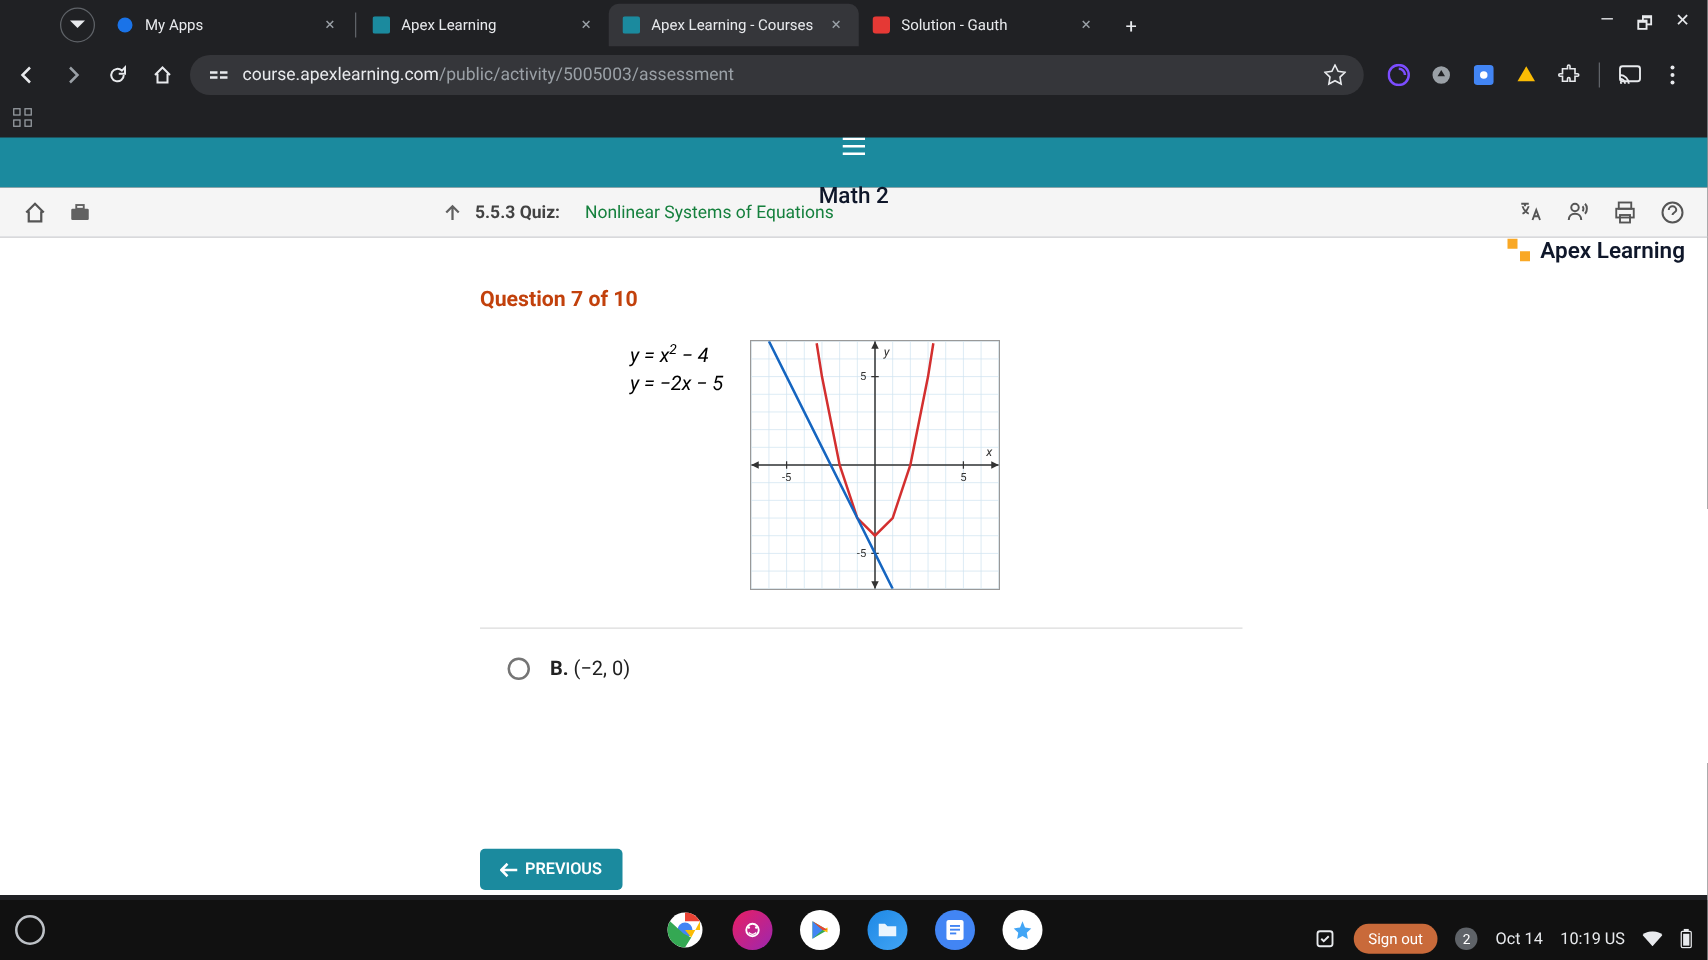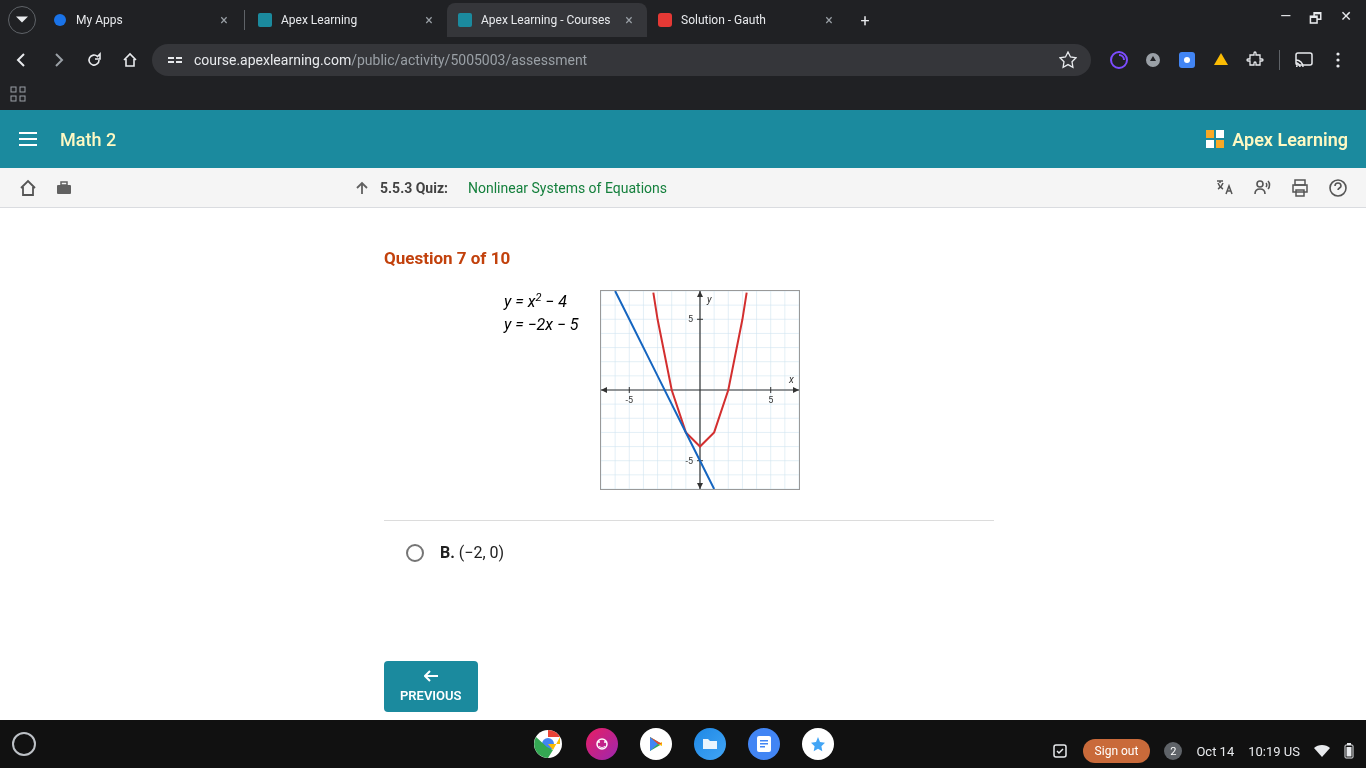--- a/index.html
+++ b/index.html
@@ -1,19 +1,19 @@
 <!DOCTYPE html>
 <html><head>
 <meta charset="utf-8">
 <style>
 * { margin: 0; padding: 0; box-sizing: border-box; font-family: -apple-system, BlinkMacSystemFont, "Segoe UI", Roboto, Arial, sans-serif; }
 body { width: 1366px; height: 768px; background: #202124; overflow: hidden; position: relative; }
 
 
-.tab-strip { height: 40px; background: #202124; display: flex; align-items: center; padding-left: 8px; }
+.tab-strip { height: 40px; background: #202124; display: flex; align-items: center; padding-left: 20px; margin-left: 28px; }
 .tab-dropdown { width: 28px; height: 28px; border: 1px solid #5f6368; border-radius: 14px; display: flex; align-items: center; justify-content: center; margin-right: 6px; }
 .tab-dropdown svg { width: 12px; height: 12px; fill: #e8eaed; }
 .tab { display: flex; align-items: center; gap: 8px; padding: 0 10px; height: 34px; color: #e8eaed; font-size: 12px; border-radius: 8px 8px 0 0; min-width: 200px; max-width: 240px; position: relative; }
 .tab.active { background: #35363a; }
 .tab .favicon { width: 16px; height: 16px; display: flex; align-items: center; justify-content: center; font-size: 11px; }
 .tab .title { flex: 1; white-space: nowrap; overflow: hidden; text-overflow: ellipsis; }
 .tab .close { width: 16px; height: 16px; display: flex; align-items: center; justify-content: center; color: #9aa0a6; font-size: 14px; }
 .tab-sep { width: 1px; height: 20px; background: #5f6368; margin: 0 2px; }
 .newtab { width: 28px; height: 28px; color: #e8eaed; display: flex; align-items: center; justify-content: center; font-size: 16px; margin-left: 4px; }
 .win-controls { margin-left: auto; display: flex; gap: 18px; padding-right: 14px; color: #e8eaed; }
@@ -27,21 +27,21 @@
 .omnibox .dim { color: #9aa0a6; }
 .ext-icons { display: flex; align-items: center; gap: 14px; padding: 0 10px; }
 .ext-icon { width: 20px; height: 20px; display: flex; align-items: center; justify-content: center; color: #e8eaed; }
 .ext-sep { width: 1px; height: 20px; background: #5f6368; }
 
 
 .bm-bar { height: 30px; background: #202124; padding-left: 10px; display: flex; align-items: center; }
 .bm-item { width: 18px; height: 18px; color: #9aa0a6; }
 
 
-.app-header { height: 58px; background: #1b8a9e; display: flex; align-items: center; padding: 0 18px; gap: 22px; color: #fef9c3; }
+.app-header { height: 40px; background: #1b8a9e; display: flex; align-items: center; padding: 0 18px; gap: 22px; color: #0f172a; flex-direction: column; }
 .menu-icon { width: 20px; height: 20px; display: flex; align-items: center; justify-content: center; }
 .course-title { font-size: 18px; font-weight: 500; }
 .brand { margin-left: auto; display: flex; align-items: center; gap: 6px; font-size: 18px; font-weight: 600; }
 .brand-icon { width: 22px; height: 22px; }
 
 
 .quiz-header { height: 40px; background: #f5f5f5; border-bottom: 1px solid #dadce0; display: flex; align-items: center; padding: 0 18px; color: #424242; }
 .qh-left { display: flex; align-items: center; gap: 16px; }
 .qh-icon { width: 20px; height: 20px; display: flex; align-items: center; justify-content: center; color: #616161; }
 .qh-center { margin-left: 280px; display: flex; align-items: center; gap: 10px; font-size: 14px; }
@@ -58,21 +58,21 @@
 .equations sup { font-size: 11px; }
 
 .graph { width: 200px; height: 200px; border: 1px solid #999; background: #fff; position: relative; }
 
 .hr { width: 610px; height: 1px; background: #dcdcdc; margin: 30px 0 22px; }
 
 .option { display: flex; align-items: center; gap: 16px; font-size: 16px; color: #212121; margin-bottom: 18px; padding-left: 22px; }
 .radio { width: 18px; height: 18px; border: 2px solid #757575; border-radius: 50%; }
 .opt-letter { font-weight: 700; }
 
-.prev-btn { position: absolute; left: 384px; bottom: 56px; background: #1b8a9e; color: #fff; border: none; border-radius: 4px; padding: 9px 16px; font-size: 13px; font-weight: 600; display: flex; align-items: center; gap: 6px; flex-direction: column; }
+.prev-btn { position: absolute; left: 384px; bottom: 56px; background: #1b8a9e; color: #fff; border: none; border-radius: 4px; padding: 9px 16px; font-size: 13px; font-weight: 600; display: flex; align-items: center; gap: 6px; }
 
 
 .shelf { position: absolute; bottom: 0; left: 0; width: 100%; height: 48px; background: #111; display: flex; align-items: center; padding: 0 12px; }
 .shelf-left { width: 24px; height: 24px; border: 2px solid #bdc1c6; border-radius: 50%; }
 .shelf-center { position: absolute; left: 50%; transform: translateX(-50%); display: flex; gap: 22px; }
 .shelf-app { width: 32px; height: 32px; border-radius: 50%; display: flex; align-items: center; justify-content: center; font-size: 14px; color: #fff; }
 .shelf-right { margin-left: auto; display: flex; align-items: center; gap: 14px; color: #e8eaed; font-size: 13px; margin-top: 14px; }
 .signout { background: #c96a3a; padding: 5px 12px; border-radius: 14px; color: #fff; font-size: 12px; }
 .badge-num { width: 18px; height: 18px; background: #5f6368; border-radius: 50%; display: flex; align-items: center; justify-content: center; font-size: 11px; color:#fff; }
 

